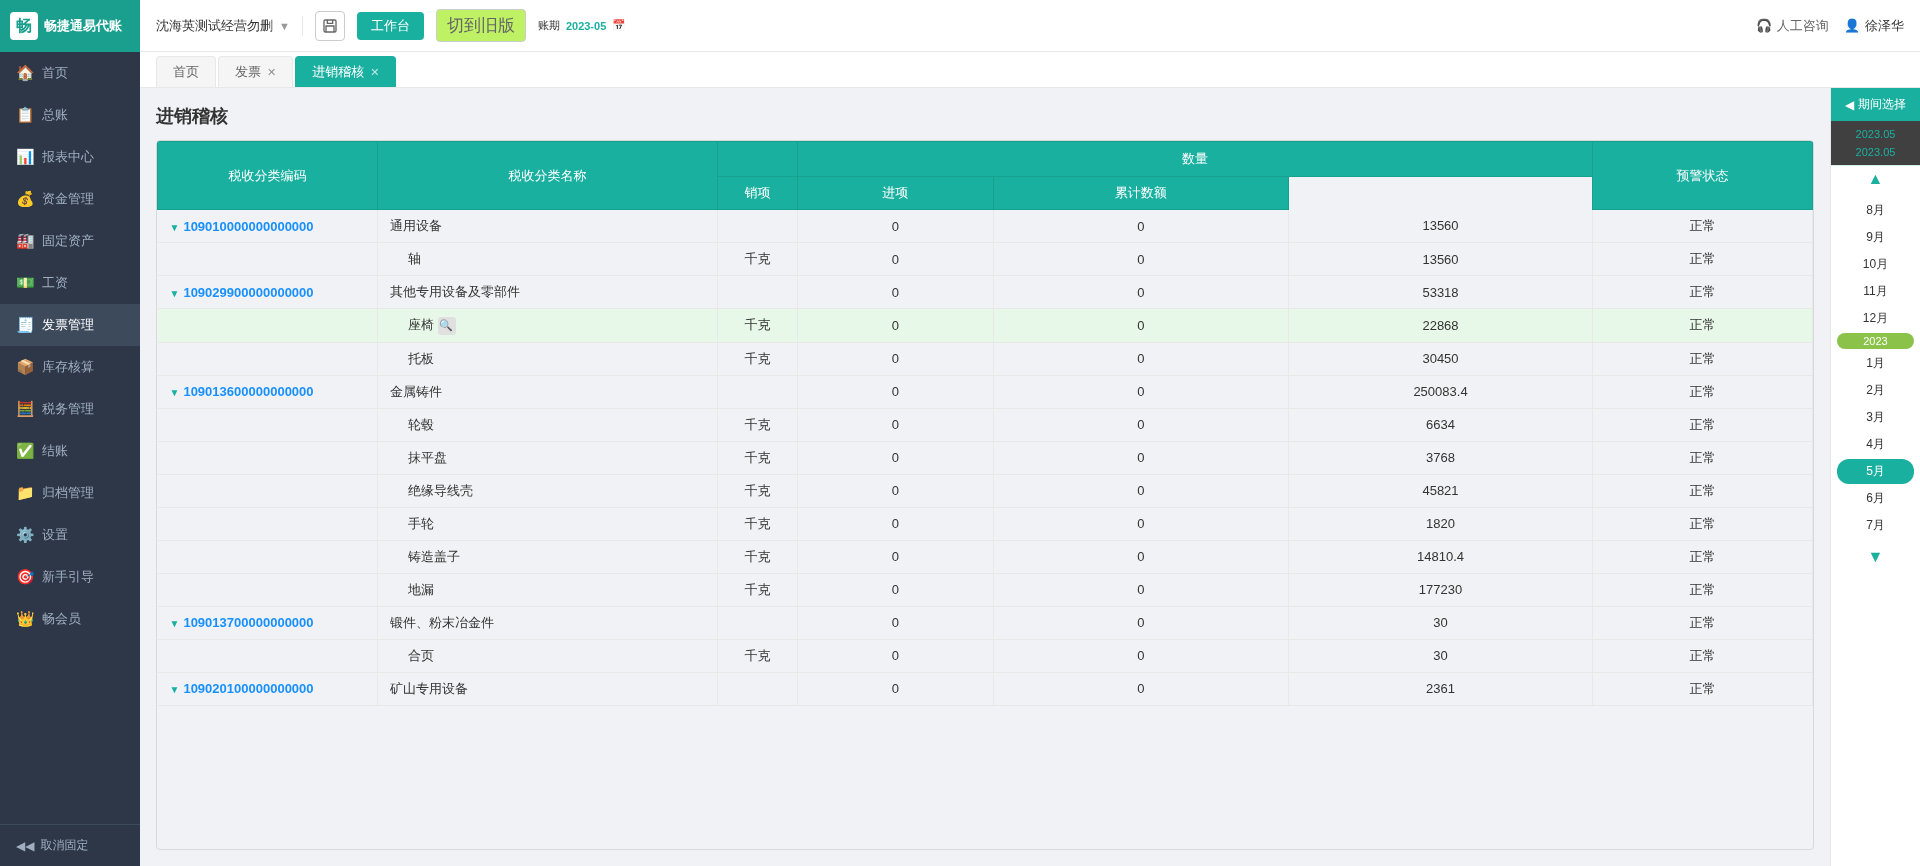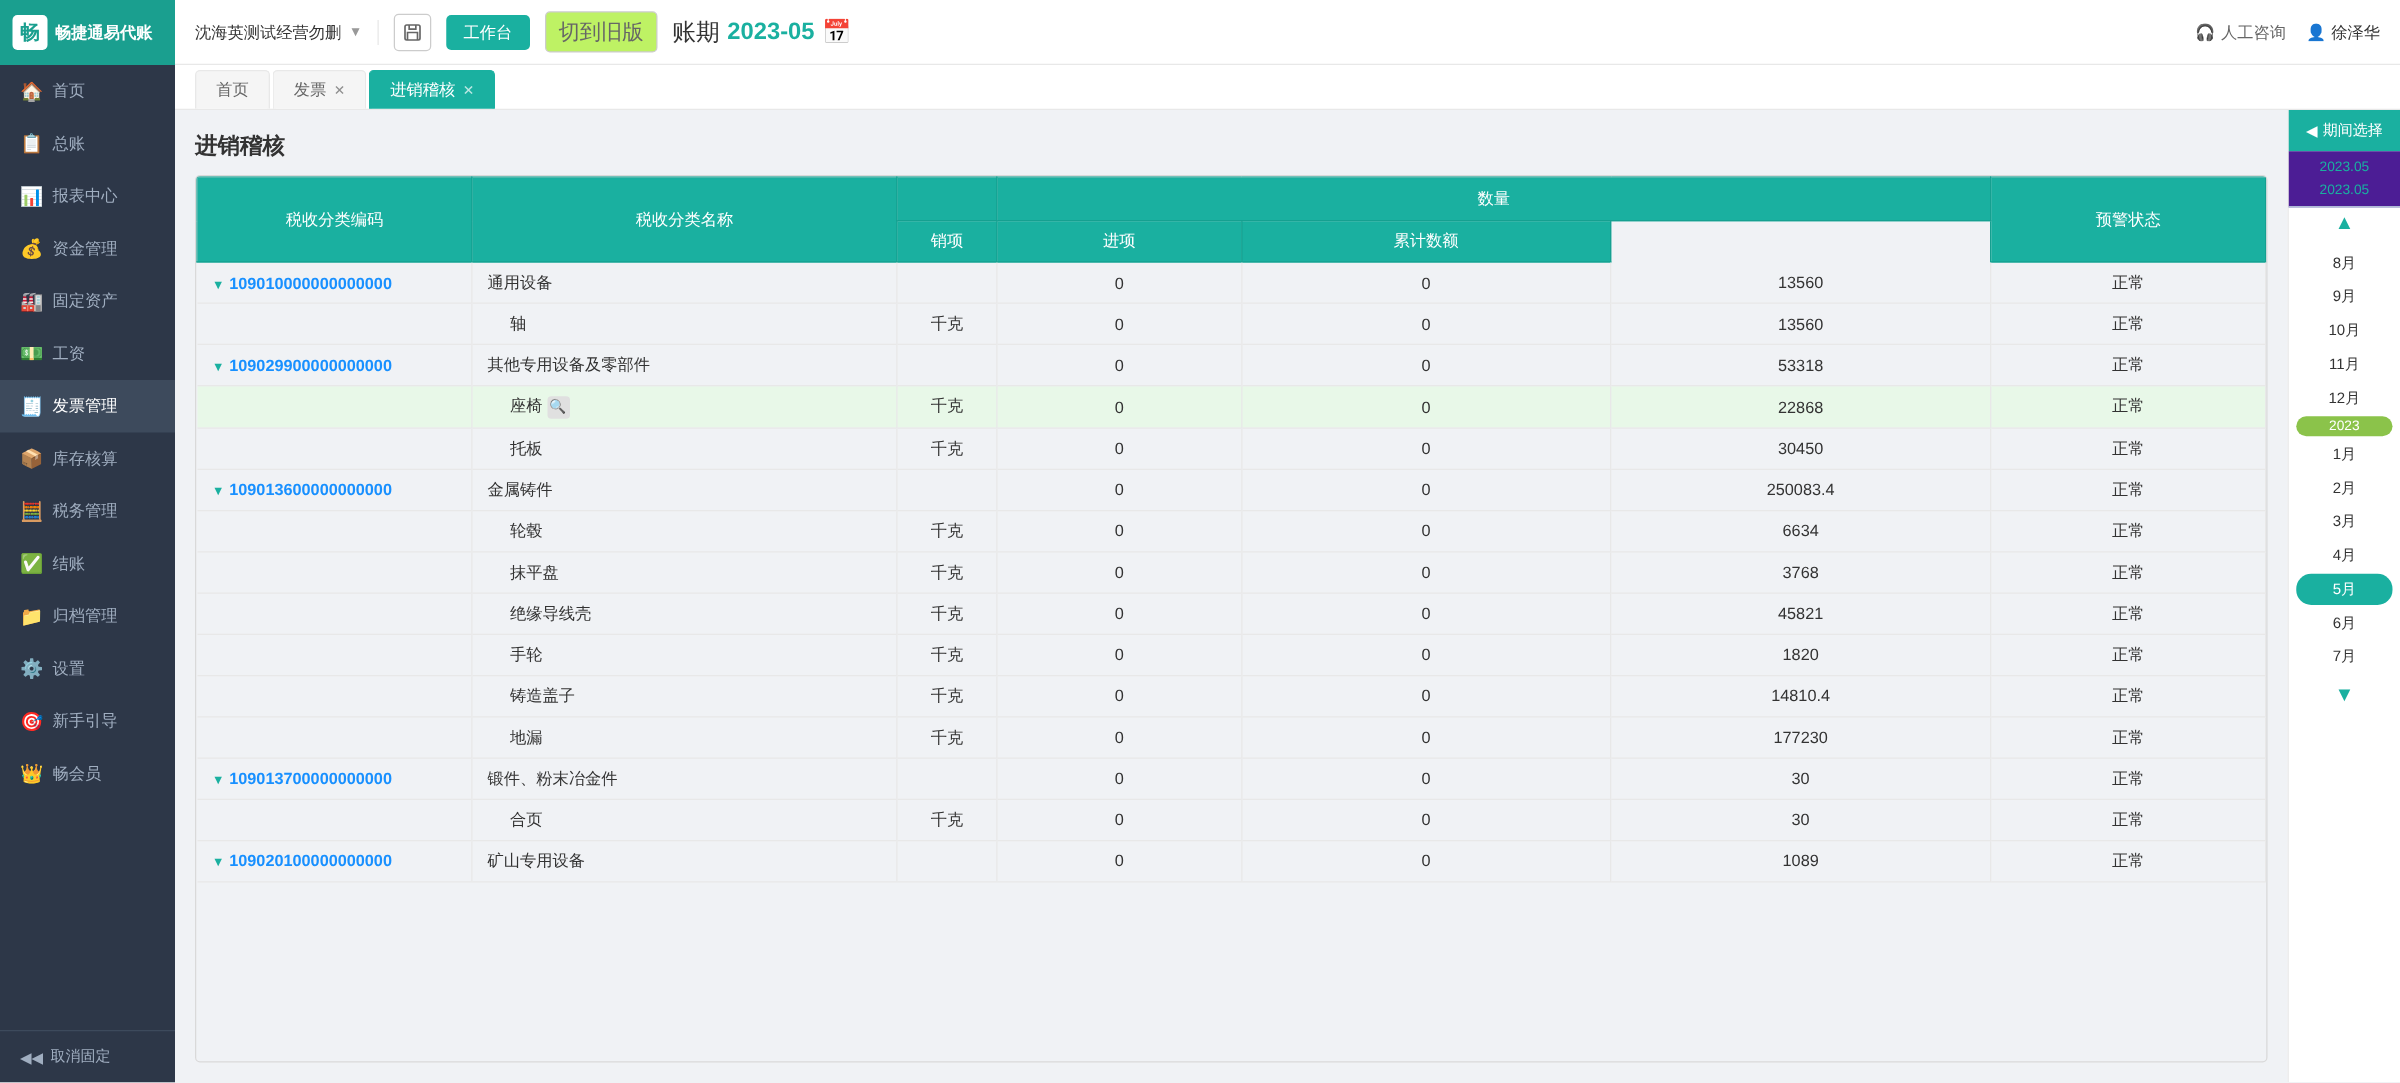--- a/index.html
+++ b/index.html
@@ -117,21 +117,21 @@
       border: 1px solid #ccc;
       border-radius: 4px;
       padding: 4px 10px;
       background: #bef264;
     }
     .topbar-period {
       display: flex;
       align-items: center;
       gap: 6px;
       color: #333;
-      font-size: 19px;
+      font-size: 11px;
     }
     .topbar-right {
       margin-left: auto;
       display: flex;
       align-items: center;
       gap: 16px;
       color: #666;
       font-size: 13px;
     }
     .topbar-service {
@@ -670,34 +670,34 @@
       <td>正常</td>
     </tr>
               <tr>
       <td class="category-row">
         <span class="triangle-icon">▼</span>109020100000000000
       </td>
       <td class="left">矿山专用设备</td>
       <td></td>
       <td>0</td>
       <td>0</td>
-      <td>1089</td>
+      <td>2361</td>
       <td>正常</td>
     </tr>
             </tbody>
         </table>
       </div>
     </div>
 
     <div class="right-panel" style="position:relative;">
       <div class="right-panel-header">
         <span>◀</span>
         <span>期间选择</span>
       </div>
-      <div style="padding:4px 6px;background:#4c1d95;border-bottom:1px solid #d0eded;">
+      <div style="padding:4px 6px;background:#404040;border-bottom:1px solid #d0eded;">
         <div style="font-size:11px;color:#1ab0a0;text-align:center;padding:3px 0;">2023.05</div>
         <div style="font-size:11px;color:#1ab0a0;text-align:center;padding:3px 0;">2023.05</div>
       </div>
       <div class="panel-scroll-btn">▲</div>
       <div class="right-panel-top">
         <div class="period-item">8月</div>
         <div class="period-item">9月</div>
         <div class="period-item">10月</div>
         <div class="period-item">11月</div>
         <div class="period-item">12月</div>

